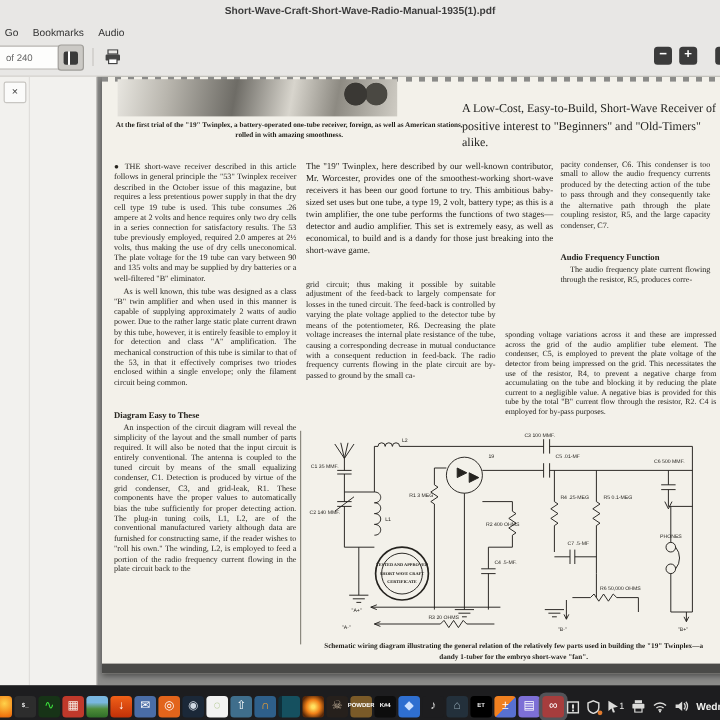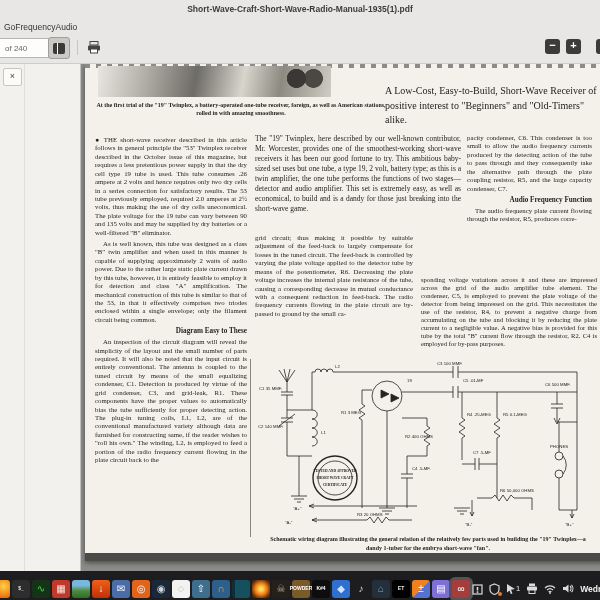--- a/index.html
+++ b/index.html
@@ -1,19 +1,19 @@
 <!DOCTYPE html>
 <html><head>
 <meta charset="utf-8">
 <style>
   html,body{margin:0;padding:0;width:600px;height:600px;overflow:hidden;
     font-family:"Liberation Sans",sans-serif;background:#e8e7e5;}
   
   .titlebar{height:15px;text-align:center;font-size:8.5px;font-weight:bold;color:#3c3c3c;padding-top:4px;}
-  .menubar{display:flex;padding:3px 0 4px 4px;font-size:8.5px;color:#333;}
+  .menubar{display:flex;gap:12px;padding:3px 0 4px 4px;font-size:8.5px;color:#333;}
   .menubar span{cursor:default;}
   .toolbar{position:relative;height:27px;padding-left:46px;}
   .pagefield{position:absolute;left:-10px;top:2px;width:52px;height:16px;border:1px solid #b8b6b2;
     border-radius:2px;font-size:8px;color:#666;padding-left:14px;background:#fdfdfc;font-family:"Liberation Sans",sans-serif;}
   .sb-toggle{position:absolute;left:48px;top:1px;width:20px;height:20px;background:#cbc9c5;
     border:1px solid #a09e9a;border-radius:3px;display:flex;align-items:center;justify-content:center;}
   .sb-glyph{width:12px;height:11px;border-radius:2px;
     background:linear-gradient(90deg,#3a3a3a 0 4px,#fff 4px 5px,#3a3a3a 5px);}
   .tsep{position:absolute;left:77px;top:4px;width:1px;height:15px;background:#c8c6c2;}
   .print-btn{position:absolute;left:85px;top:3px;width:18px;height:16px;display:flex;align-items:center;justify-content:center;}
@@ -40,21 +40,21 @@
   .photo::after{content:'';position:absolute;right:8px;top:2px;width:38px;height:26px;
     background:radial-gradient(circle at 30% 40%,#3a3834 30%,transparent 32%),
                radial-gradient(circle at 75% 40%,#4a4842 28%,transparent 30%);}
   .caption{left:6px;top:37px;width:300px;font:bold 6px "Liberation Serif",serif;text-align:center;line-height:1.4;}
   .headline{left:300px;top:20px;width:214px;font-family:"Liberation Serif",serif;font-size:10px;
     line-height:1.45;color:#1d1d1b;}
   .col{font-family:"Liberation Serif",serif;font-size:6.8px;line-height:1.24;text-align:justify;}
   .col p{position:static;margin:0 0 3px;text-indent:8px;}
   .col p.first{text-indent:0;}
   .col1{left:10px;top:72px;width:152px;}
-  .subhead{position:static;display:block;text-align:right;font-weight:bold;font-size:7.2px;margin:3px 0 2px;}
+  .subhead{position:static;display:block;text-align:left;font-weight:bold;font-size:7.2px;margin:18px 0 2px;}
   .intro{left:170px;top:70px;width:206px;font-family:"Liberation Serif",serif;font-size:7.5px;
     line-height:1.33;text-align:justify;}
   .col2b{left:170px;top:170px;width:158px;}
   .col3a{left:382px;top:70px;width:125px;}
   .col3b{left:336px;top:212px;width:176px;font-size:6.6px;line-height:1.22;}
   .vrule{left:165px;top:295px;width:1px;height:178px;background:#8b897f;}
   .schematic{left:172px;top:296px;width:336px;height:172px;}
   .diag-caption{left:178px;top:471px;width:330px;font:bold 6px "Liberation Serif",serif;
     text-align:center;line-height:1.45;}
   .schematic text{font-family:"Liberation Sans",sans-serif;font-size:4.3px;fill:#25231f;}
@@ -73,21 +73,21 @@
   .sec-dot{position:absolute;right:-2px;bottom:-1px;width:4px;height:4px;border-radius:50%;background:#e07a2e;}
   .clock{color:#f0f0ee;font-size:8.5px;font-weight:bold;white-space:nowrap;width:42px;overflow:hidden;}
 </style>
 </head>
 <body>
 
 <div class="titlebar">Short-Wave-Craft-Short-Wave-Radio-Manual-1935(1).pdf</div>
 
 <div class="menubar">
   <span>Go</span>
-  <span>Frequency</span>
+  <span>Bookmarks</span>
   <span>Audio</span>
 </div>
 
 <div class="toolbar">
   <input class="pagefield" readonly="" value="of 240" style="">
   <div class="sb-toggle">
     <span class="sb-glyph"></span>
   </div>
   <div class="tsep"></div>
   <div class="print-btn">

